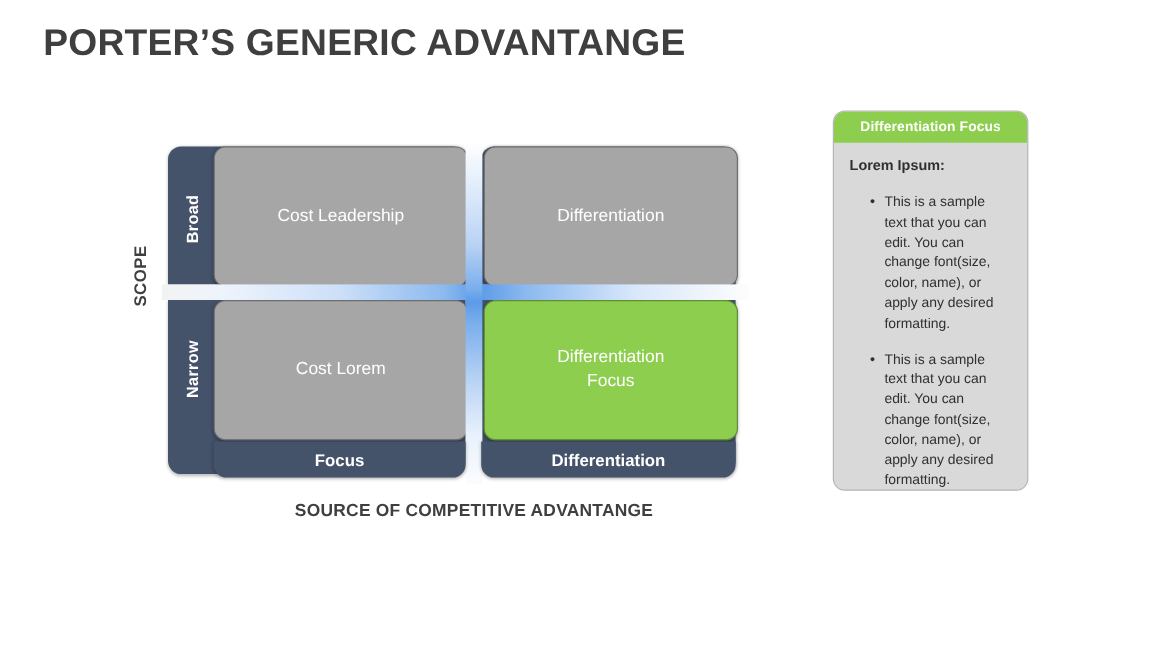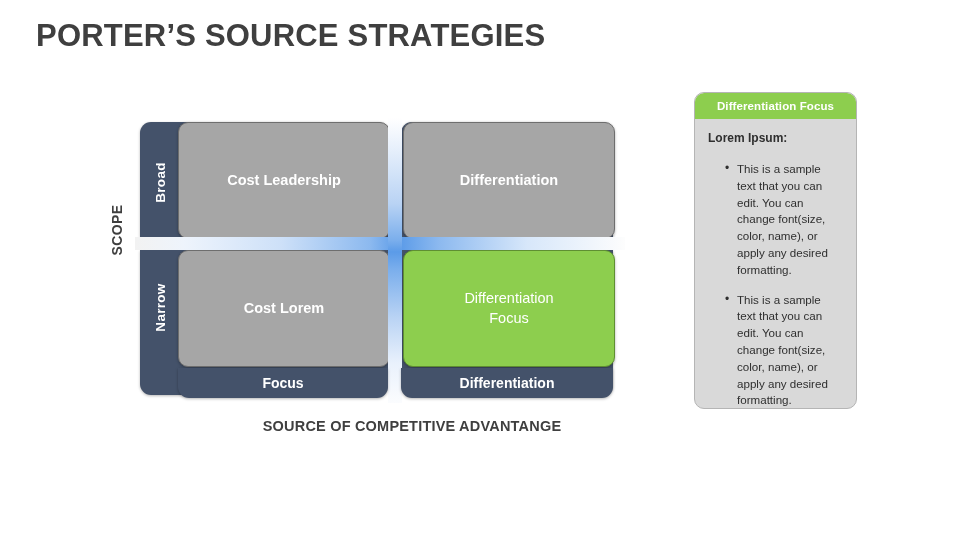--- a/index.html
+++ b/index.html
@@ -50,21 +50,21 @@
     color: #3f3f3f;
     letter-spacing: 0.4px;
   }
   .y-axis-label > span {
     transform: rotate(-90deg);
     white-space: nowrap;
   }
 
   .x-axis-label {
     position: absolute;
-    left: 157px;
+    left: 140px;
     top: 418px;
     width: 510px;
     text-align: center;
     font-size: 14.5px;
     font-weight: bold;
     color: #3f3f3f;
     letter-spacing: 0.2px;
     white-space: nowrap;
   }
 
@@ -118,21 +118,21 @@
     border-radius: 10px;
     display: flex;
     align-items: center;
     justify-content: center;
     text-align: center;
     color: #ffffff;
     font-size: 14.5px;
     line-height: 1.35;
     box-shadow: 0 1px 3px rgba(0,0,0,0.30);
   }
-  .quad-gray  { background: #a6a6a6; font-weight: bold; }
+  .quad-gray  { background: #a6a6a6; }
   .quad-green { background: #8dce4e; border-color: #5f8f32; }
 
   .quad-cost-leadership { left: 178px; top: 122px; width: 210px; height: 115px; }
   .quad-differentiation { left: 403px; top: 122px; width: 210px; height: 115px; }
   .quad-cost-focus      { left: 178px; top: 250px; width: 210px; height: 115px; }
   .quad-diff-focus      { left: 403px; top: 250px; width: 210px; height: 115px; }
 
   
   .axis-bar {
     position: absolute;
@@ -228,21 +228,21 @@
     top: -1px;
     font-size: 12px;
     color: #2f2f2f;
   }
 </style>
 </head>
 <body>
 
 <div class="slide">
 
-  <div class="slide-title">PORTER’S SOURCE STRATEGIES</div>
+  <div class="slide-title">PORTER’S GENERIC ADVANTANGE</div>
 
   <div class="matrix">
 
     <div class="y-axis-label">
       <span>SCOPE</span>
     </div>
 
     <div class="plate plate-tl"></div>
     <div class="plate plate-tr"></div>
     <div class="plate plate-bl"></div>

